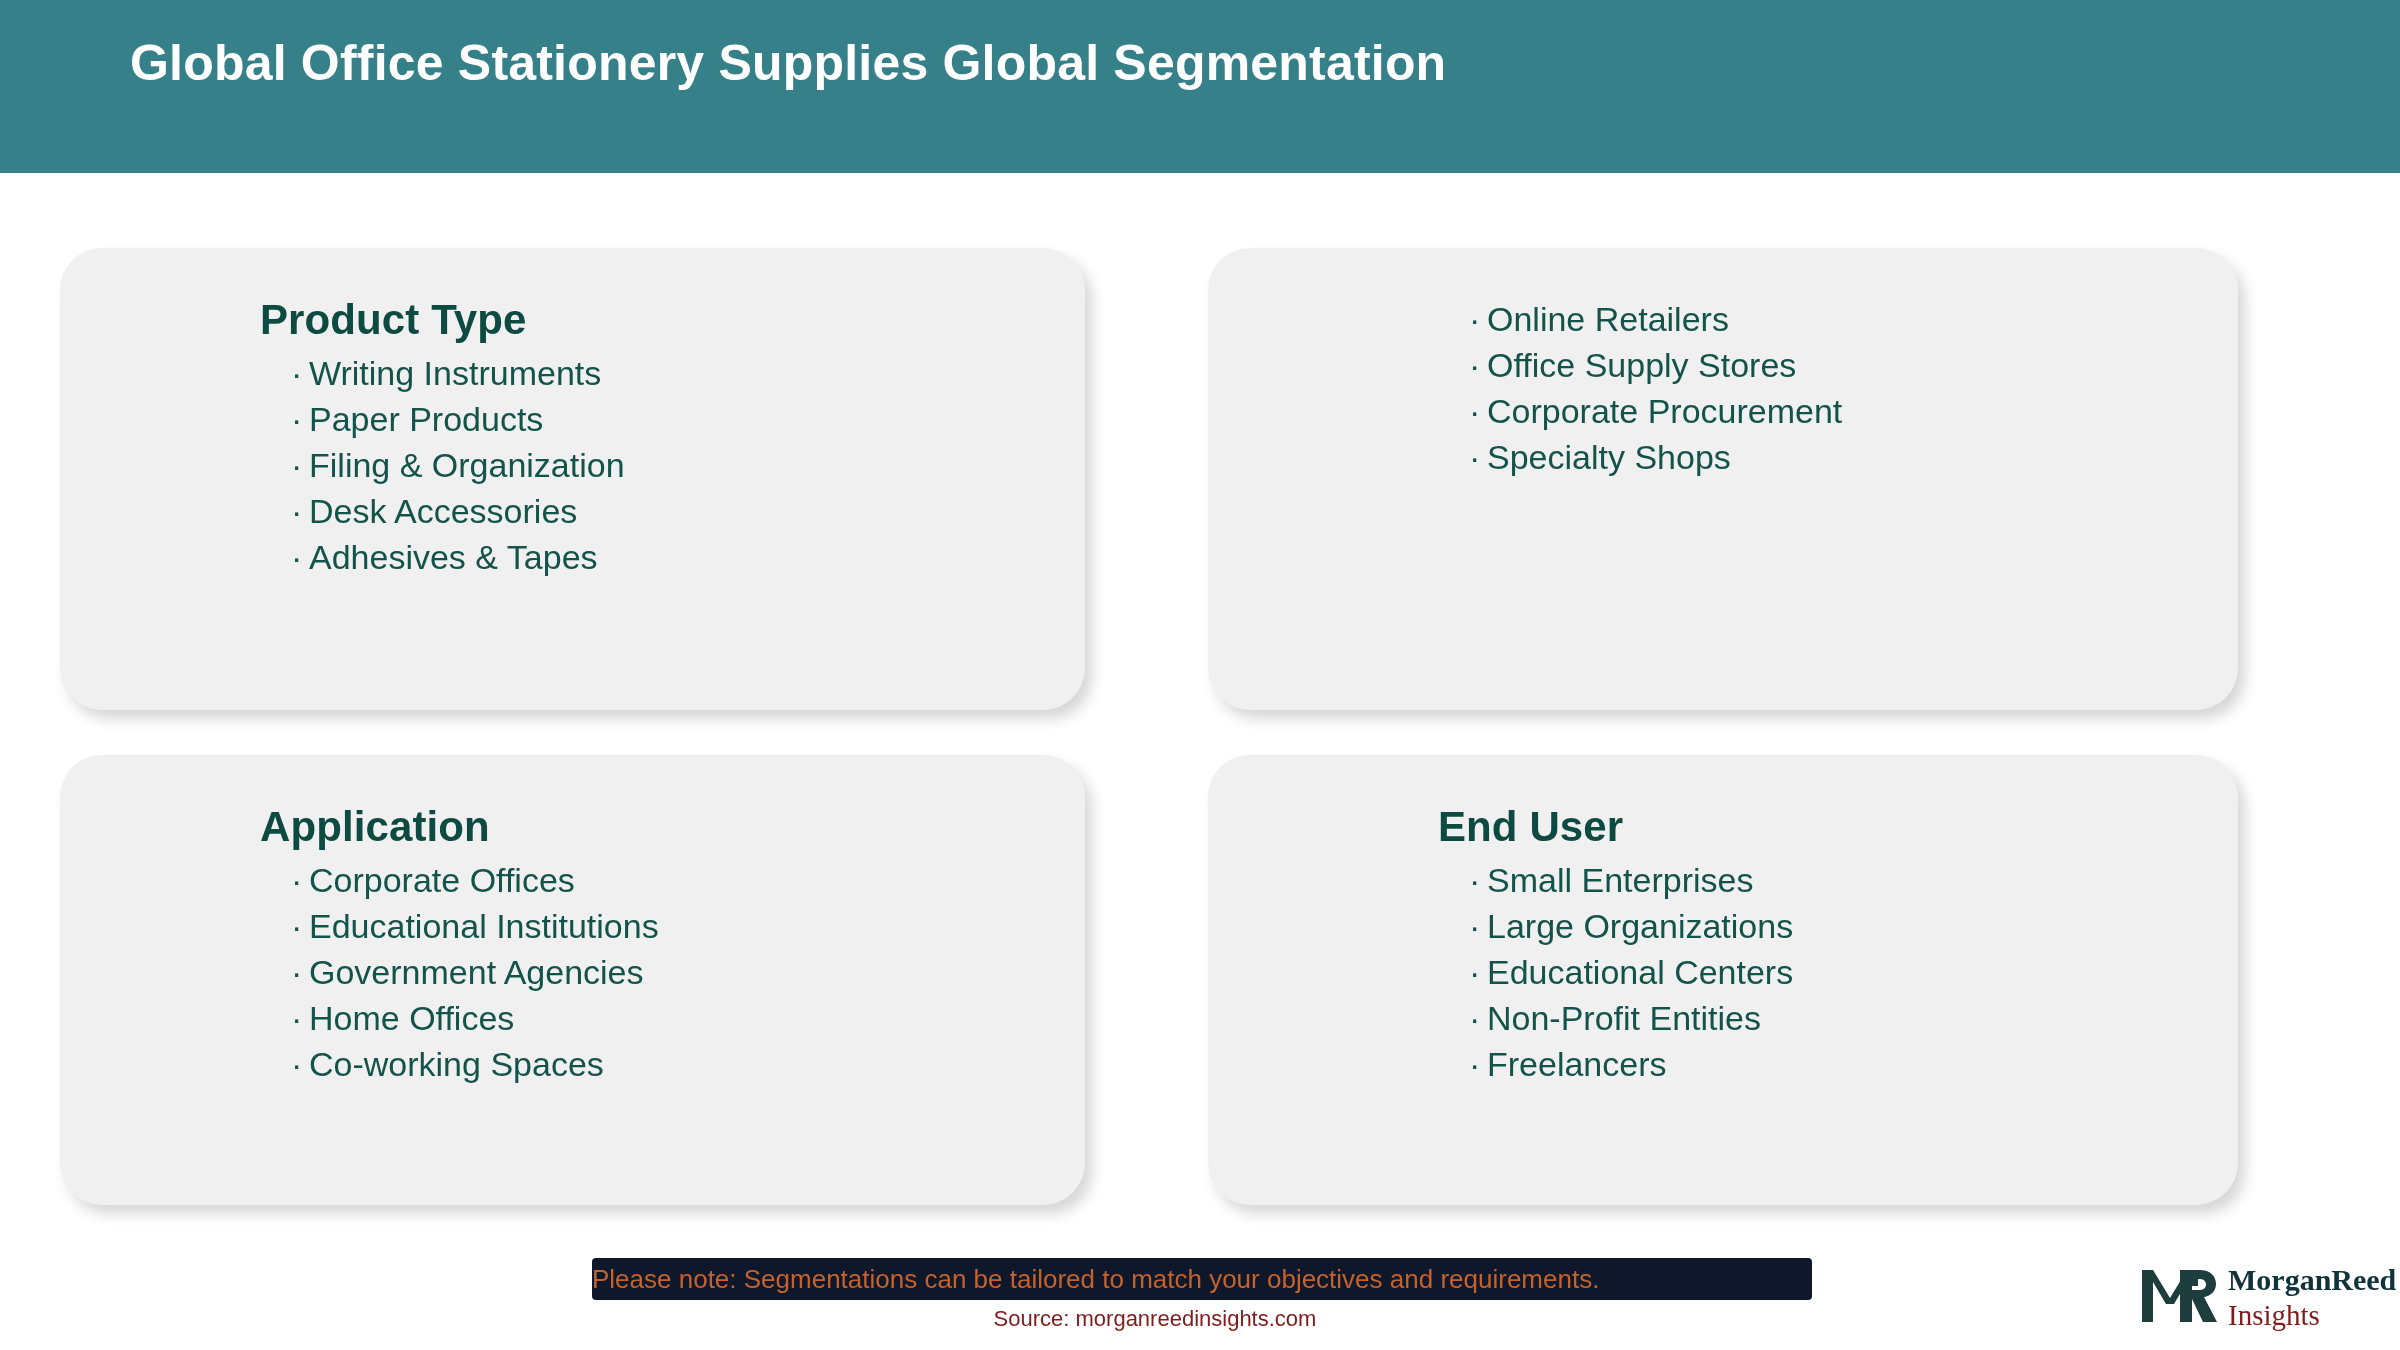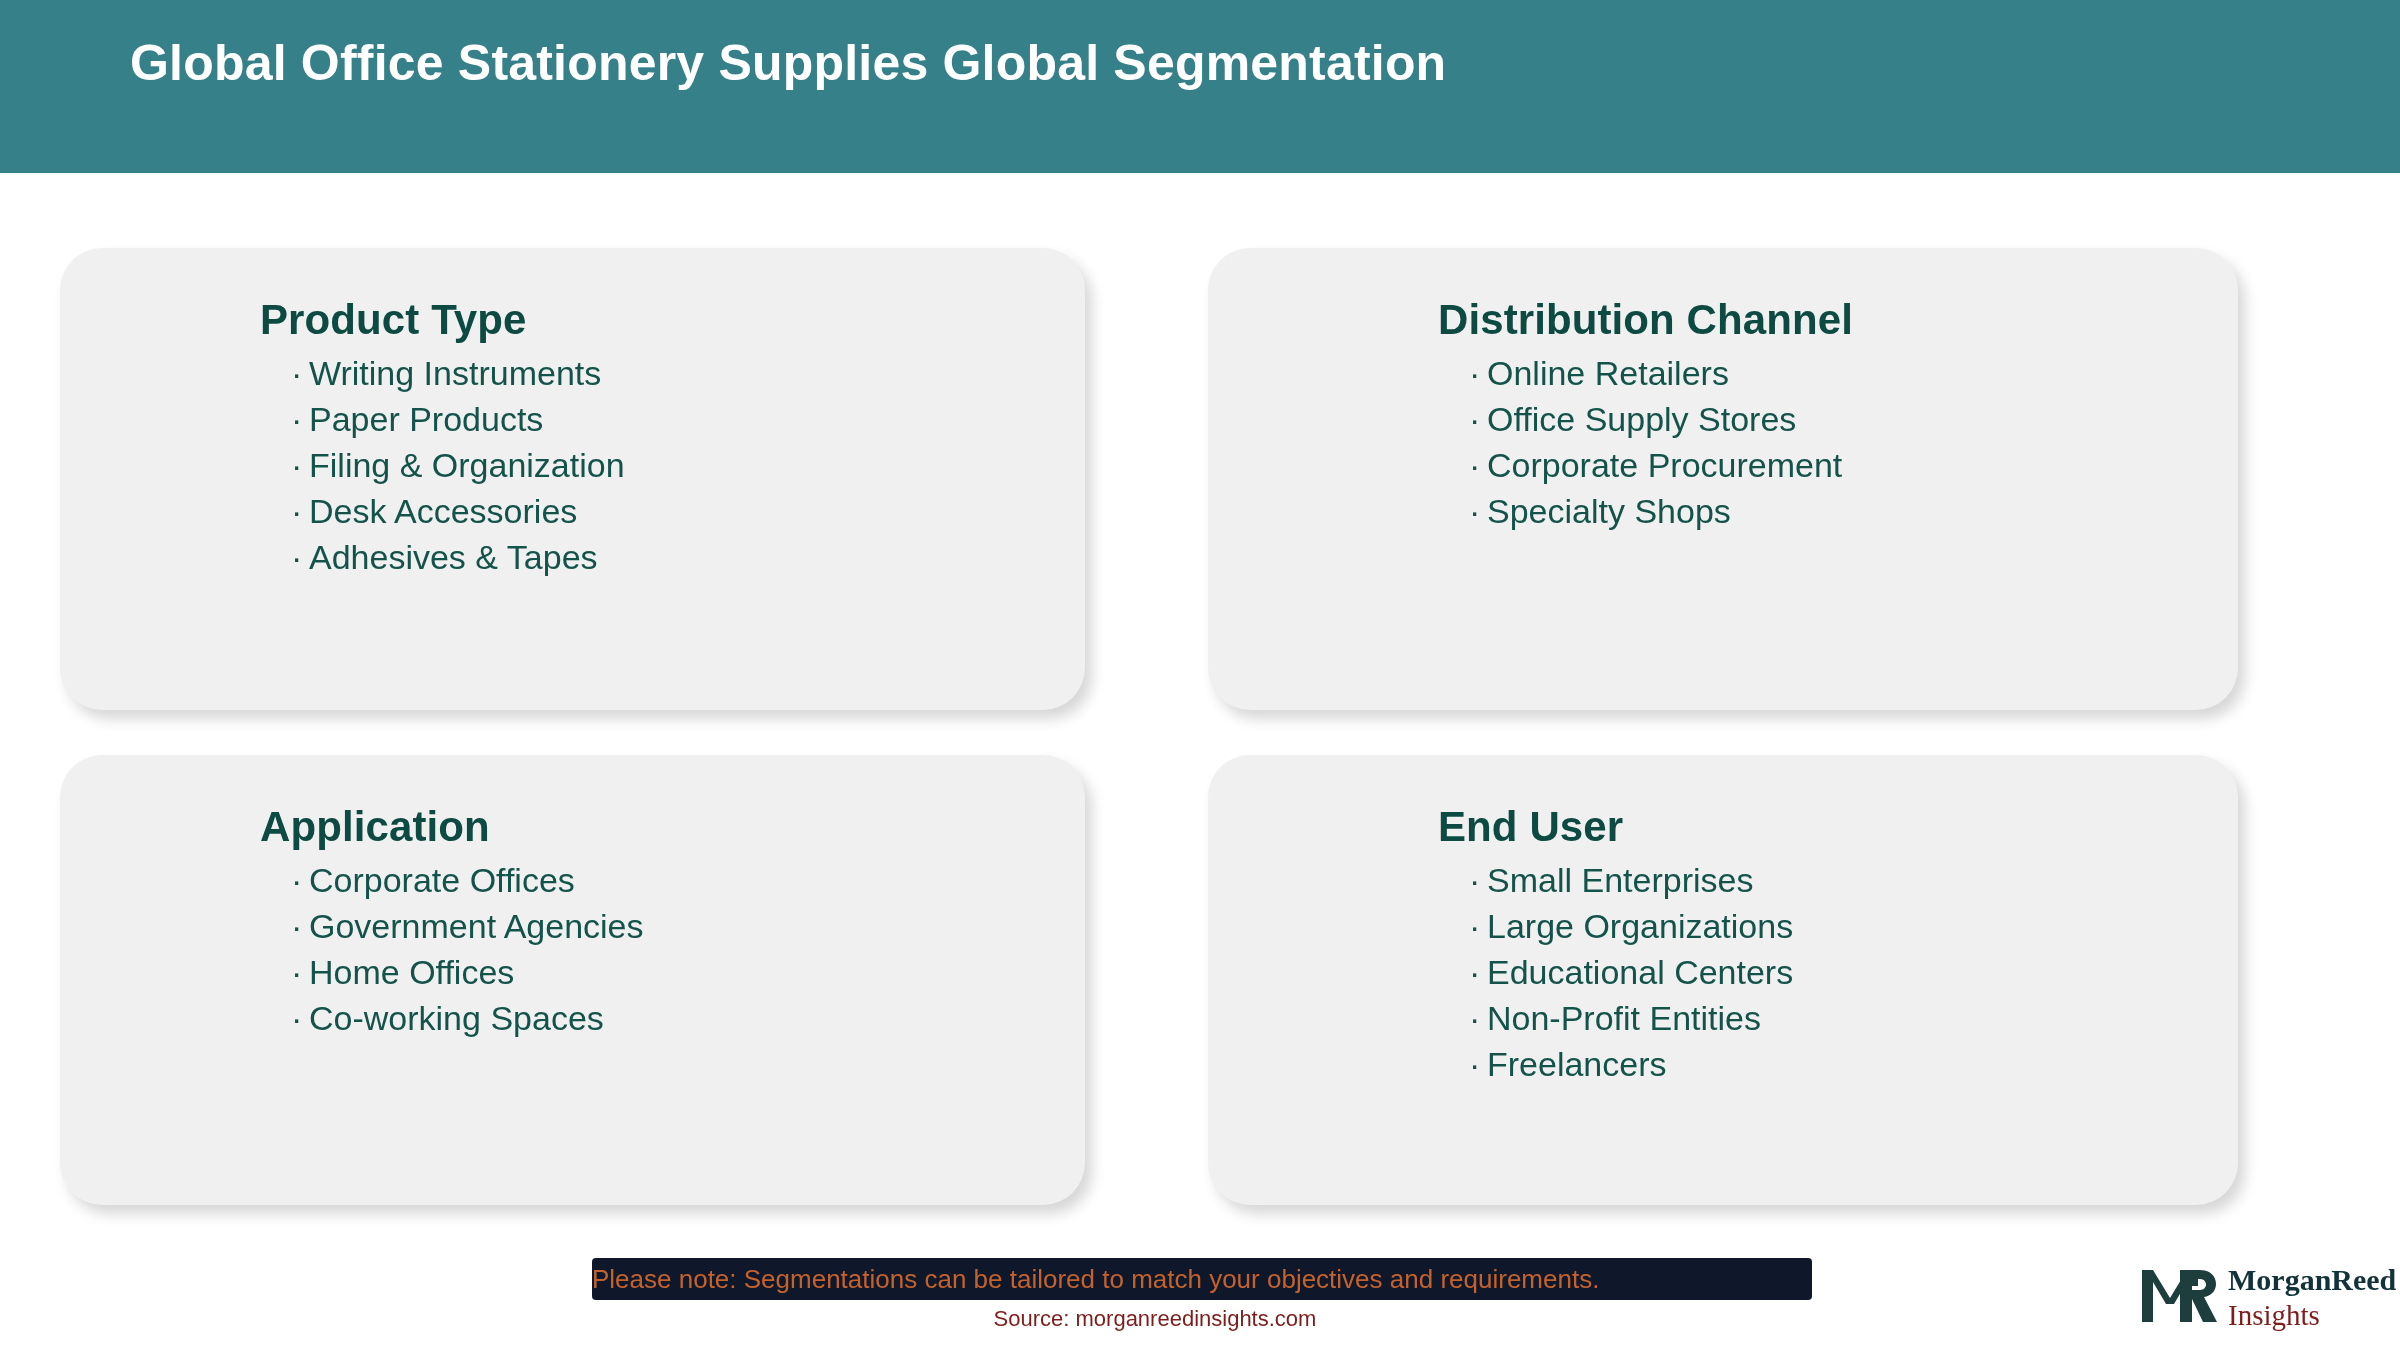--- a/index.html
+++ b/index.html
@@ -177,35 +177,35 @@
           <li><span class="bullet">·</span><span>Paper Products</span></li>
           <li><span class="bullet">·</span><span>Filing &amp; Organization</span></li>
           <li><span class="bullet">·</span><span>Desk Accessories</span></li>
           <li><span class="bullet">·</span><span>Adhesives &amp; Tapes</span></li>
         </ul>
       </div>
     </div>
 
     <div class="card c1">
       <div class="card-inner">
-        <div class="card-title">Distribution Channel</div>
         <ul class="card-list">
           <li><span class="bullet">·</span><span>Online Retailers</span></li>
           <li><span class="bullet">·</span><span>Office Supply Stores</span></li>
           <li><span class="bullet">·</span><span>Corporate Procurement</span></li>
           <li><span class="bullet">·</span><span>Specialty Shops</span></li>
         </ul>
       </div>
     </div>
 
     <div class="card c2">
       <div class="card-inner">
         <div class="card-title">Application</div>
         <ul class="card-list">
           <li><span class="bullet">·</span><span>Corporate Offices</span></li>
+          <li><span class="bullet">·</span><span>Educational Institutions</span></li>
           <li><span class="bullet">·</span><span>Government Agencies</span></li>
           <li><span class="bullet">·</span><span>Home Offices</span></li>
           <li><span class="bullet">·</span><span>Co-working Spaces</span></li>
         </ul>
       </div>
     </div>
 
     <div class="card c3">
       <div class="card-inner">
         <div class="card-title">End User</div>

